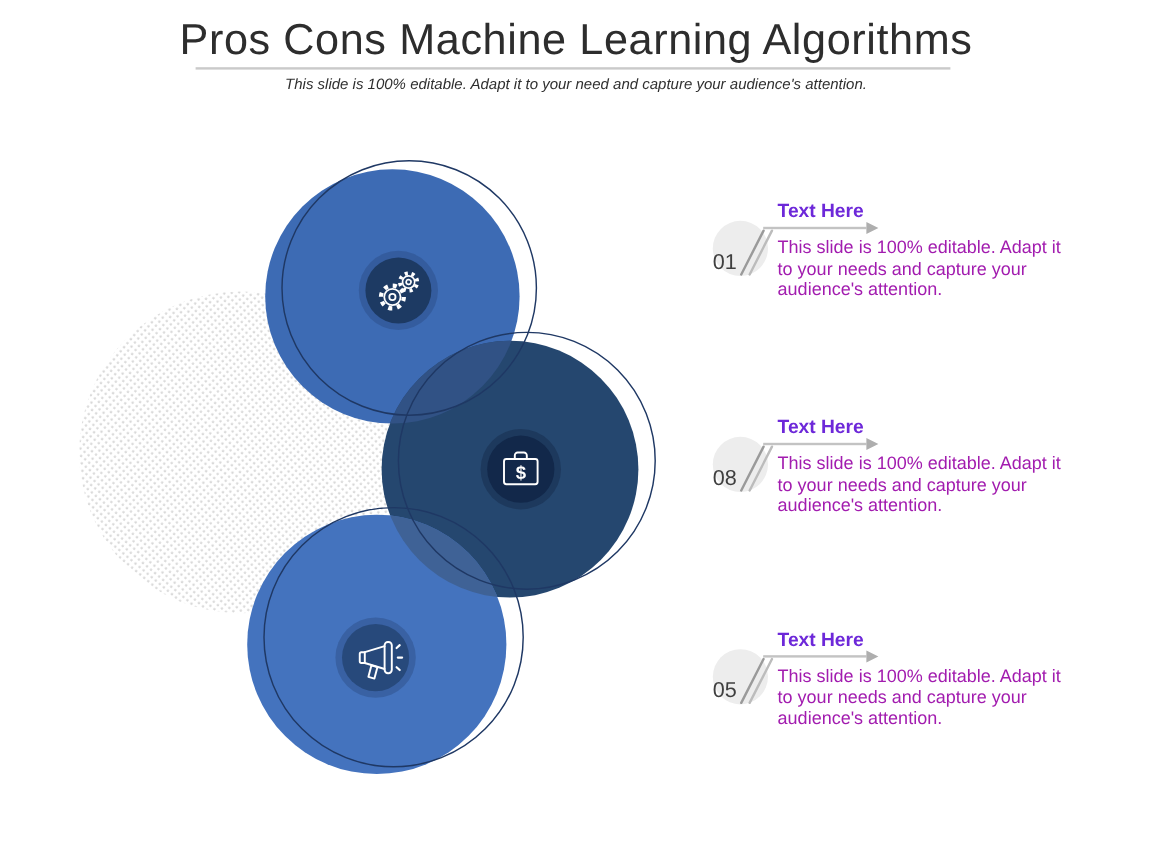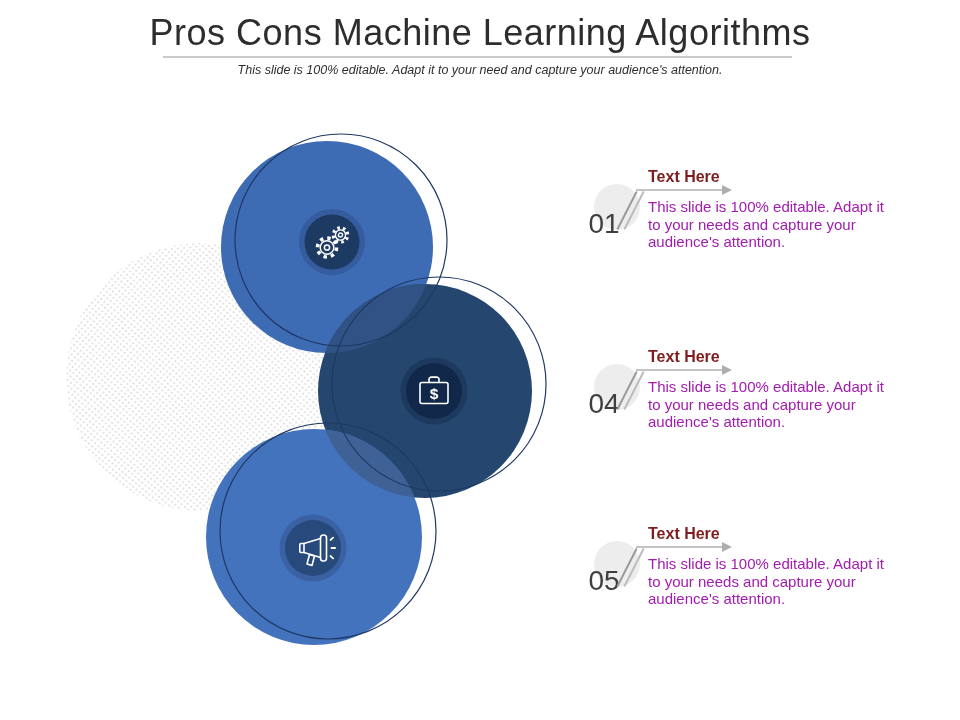--- a/index.html
+++ b/index.html
@@ -31,38 +31,38 @@
   .item{position:absolute;left:570px;width:330px;height:120px;z-index:2;}
   .item-1{top:168px;}
   .item-2{top:348px;}
   .item-3{top:525px;}
   .num-circle{
     position:absolute;left:24px;top:16px;width:46px;height:46px;border-radius:50%;
     background:#ededed;
   }
   .num{
     position:absolute;left:16px;top:40px;width:36px;text-align:center;
-    font-size:28px;color:#3f3f3f;
+    font-size:18px;color:#3f3f3f;
   }
   .slash{
     position:absolute;top:21px;width:2.2px;height:43px;background:#aaaaaa;
     transform:rotate(27deg);border-radius:1px;
   }
   .slash-a{left:56px;background:#9a9a9a;}
   .slash-b{left:63px;background:#bcbcbc;}
   .arrow-line{
     position:absolute;left:66px;top:21px;width:86px;height:1.6px;background:#c3c3c3;
   }
   .arrow-head{
     position:absolute;left:152px;top:17px;width:0;height:0;
     border-top:5px solid transparent;border-bottom:5px solid transparent;
     border-left:10px solid #aeaeae;
   }
   .item-heading{
-    position:absolute;left:78px;top:0;font-size:16px;font-weight:bold;color:#7f1d1d;
+    position:absolute;left:78px;top:0;font-size:16px;font-weight:bold;color:#6d28d9;
   }
   .item-body{
     position:absolute;left:78px;top:30px;width:245px;
     font-size:15px;line-height:17.6px;color:#a21caf;
   }
 </style>
 </head>
 <body>
 
 <div class="title">Pros Cons Machine Learning Algorithms</div>
@@ -147,21 +147,21 @@
   <div class="slash slash-a"></div>
   <div class="slash slash-b"></div>
   <div class="arrow-line"></div>
   <div class="arrow-head"></div>
   <div class="item-heading">Text Here</div>
   <div class="item-body">This slide is 100% editable. Adapt it to your needs and capture your audience's attention.</div>
 </div>
 
 <div class="item item-2">
   <div class="num-circle"></div>
-  <div class="num">04</div>
+  <div class="num">08</div>
   <div class="slash slash-a"></div>
   <div class="slash slash-b"></div>
   <div class="arrow-line"></div>
   <div class="arrow-head"></div>
   <div class="item-heading">Text Here</div>
   <div class="item-body">This slide is 100% editable. Adapt it to your needs and capture your audience's attention.</div>
 </div>
 
 <div class="item item-3">
   <div class="num-circle"></div>

